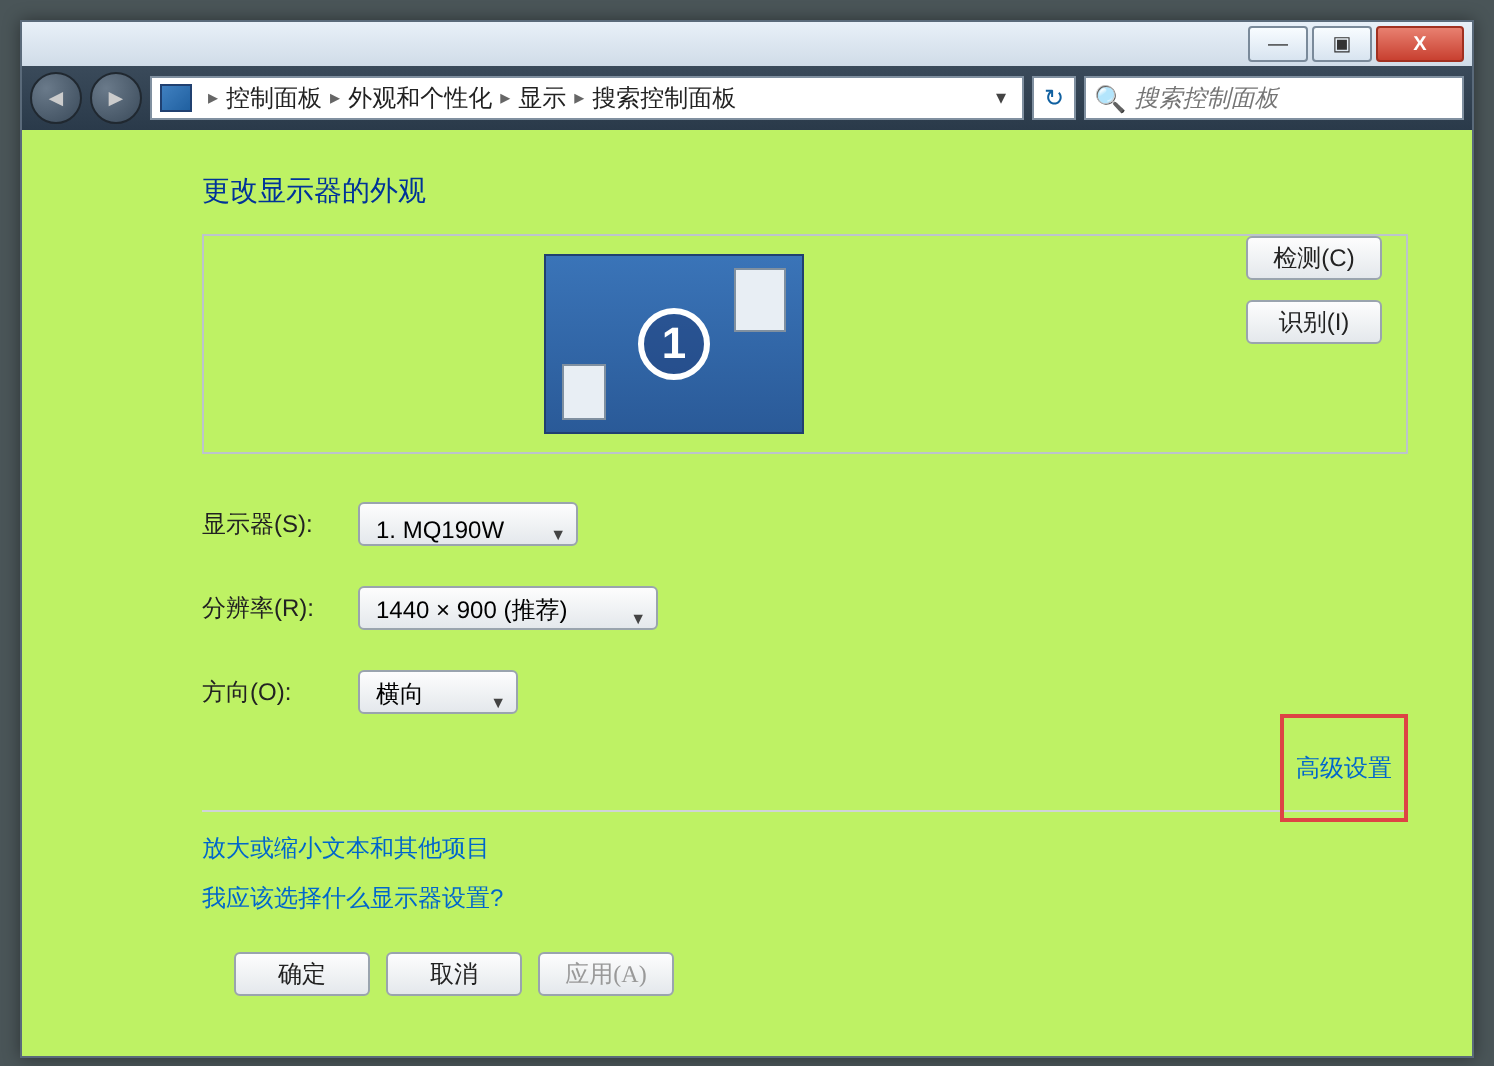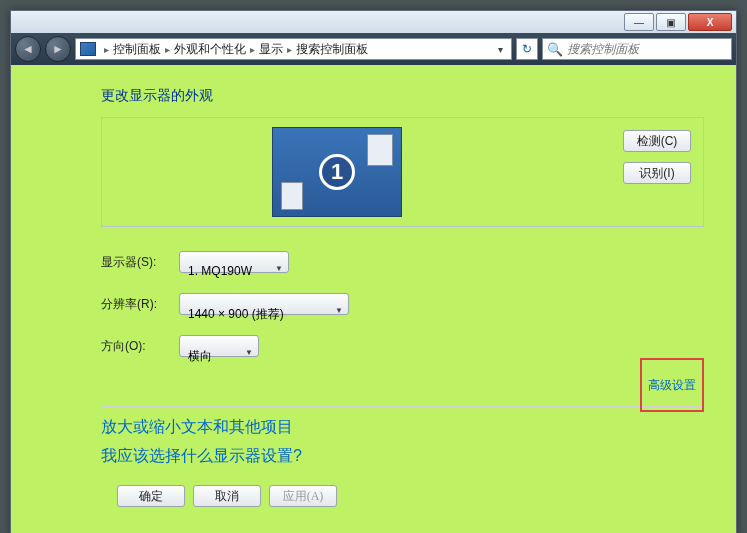--- a/index.html
+++ b/index.html
@@ -16,31 +16,31 @@
 .addr-drop { margin-left: auto; color: #444; font-size: 10px; padding: 0 4px; }
 .refreshbtn { width: 22px; height: 22px; background: #fff; border: 1px solid #8090a0; display: flex; justify-content: center; align-items: center; font-size: 12px; color: #1060a0; cursor: pointer; }
 .searchbox { width: 190px; height: 22px; background: #fff; border: 1px solid #8090a0; display: flex; align-items: center; padding: 0 4px; font-size: 12px; }
 .searchbox .sicon { color: #5080b0; margin-right: 4px; font-size: 13px; }
 .searchbox input { border: none; outline: none; flex: 1; font-size: 12px; color: #be185d; font-style: italic; }
 .content { padding: 22px 32px 16px 90px; background: #bef264; min-height: 430px; position: relative; }
 .heading { color: #003399; font-size: 14px; margin-bottom: 12px; }
 .monitor-panel { border: 1px solid #bcc4cc; height: 110px; display: flex; align-items: center; padding: 8px 12px; margin-bottom: 24px; position: relative; }
 .monitor-preview { width: 130px; height: 90px; background: linear-gradient(to bottom, #3a74b8, #2a5a98); border: 1px solid #204070; display: flex; justify-content: center; align-items: center; position: relative; margin-left: 158px; }
 .monitor-preview .num { width: 36px; height: 36px; border-radius: 50%; border: 3px solid #fff; display: flex; justify-content: center; align-items: center; color: #fff; font-size: 22px; font-weight: bold; background: rgba(30,60,120,0.5); }
-.monitor-panel .sidebtns { position: absolute; right: 12px; top: 12px; display: flex; flex-direction: column; gap: 10px; }
+.monitor-panel .sidebtns { position: absolute; right: 12px; top: 0; display: flex; flex-direction: column; gap: 10px; }
 .winbtn { min-width: 68px; height: 22px; background: linear-gradient(to bottom, #fdfdfd, #e4e8ec); border: 1px solid #9aa4ae; border-radius: 3px; font-size: 12px; color: #222; cursor: pointer; display: flex; justify-content: center; align-items: center; padding: 0 8px; }
 .winbtn.disabled { color: #999; font-family: Liberation Serif, serif; }
 .formrow { display: flex; align-items: center; margin-bottom: 14px; font-size: 12px; margin-top: 20px; }
 .formrow label { width: 78px; color: #222; }
-.dropdown { height: 22px; background: linear-gradient(to bottom, #fdfdfd, #e4e8ec); border: 1px solid #9aa4ae; border-radius: 3px; display: flex; align-items: flex-start; padding: 12px 18px 0 8px; font-size: 12px; position: relative; cursor: pointer; }
+.dropdown { height: 22px; background: linear-gradient(to bottom, #fdfdfd, #e4e8ec); border: 1px solid #9aa4ae; border-radius: 3px; display: flex; align-items: flex-end; padding: 0 18px 0 8px; font-size: 12px; position: relative; cursor: pointer; }
 .dropdown::after { content: "▼"; position: absolute; right: 5px; font-size: 8px; color: #444; }
 .advanced-link { text-align: right; margin-top: 18px; }
 .advanced-link span { color: #0066cc; font-size: 12px; cursor: pointer; border: 2px solid #d44; padding: 18px 6px; }
 .separator { border-top: 1px solid #d0d4d8; margin: 12px 0 10px; }
-.help-links a { display: block; color: #0066cc; font-size: 16px; margin-bottom: 8px; text-decoration: none; cursor: pointer; }
+.help-links a { display: block; color: #0066cc; font-size: 12px; margin-bottom: 8px; text-decoration: none; cursor: pointer; }
 .footer-btns { display: flex; justify-content: flex-start; gap: 8px; padding: 10px 16px 14px; border-top: 0px solid #d0d4d8; }
 .mini-win { position: absolute; width: 22px; height: 28px; background: #e8eef4; border: 1px solid #8090a0; }
 .mini-win.left { left: 8px; bottom: 6px; }
 .mini-win.right { right: 8px; top: 6px; width: 26px; height: 32px; }
 </style>
 </head>
 <body>
 
 <div class="window">
 
@@ -89,21 +89,21 @@
 
     <div class="formrow">
       <label>显示器(S):</label>
       <div class="dropdown" style="width:110px">
         <span>1. MQ190W</span>
       </div>
     </div>
 
     <div class="formrow">
       <label>分辨率(R):</label>
-      <div class="dropdown" style="width:170px">
+      <div class="dropdown" style="width:150px">
         <span>1440 × 900 (推荐)</span>
       </div>
     </div>
 
     <div class="formrow">
       <label>方向(O):</label>
       <div class="dropdown" style="width:80px">
         <span>横向</span>
       </div>
     </div>

